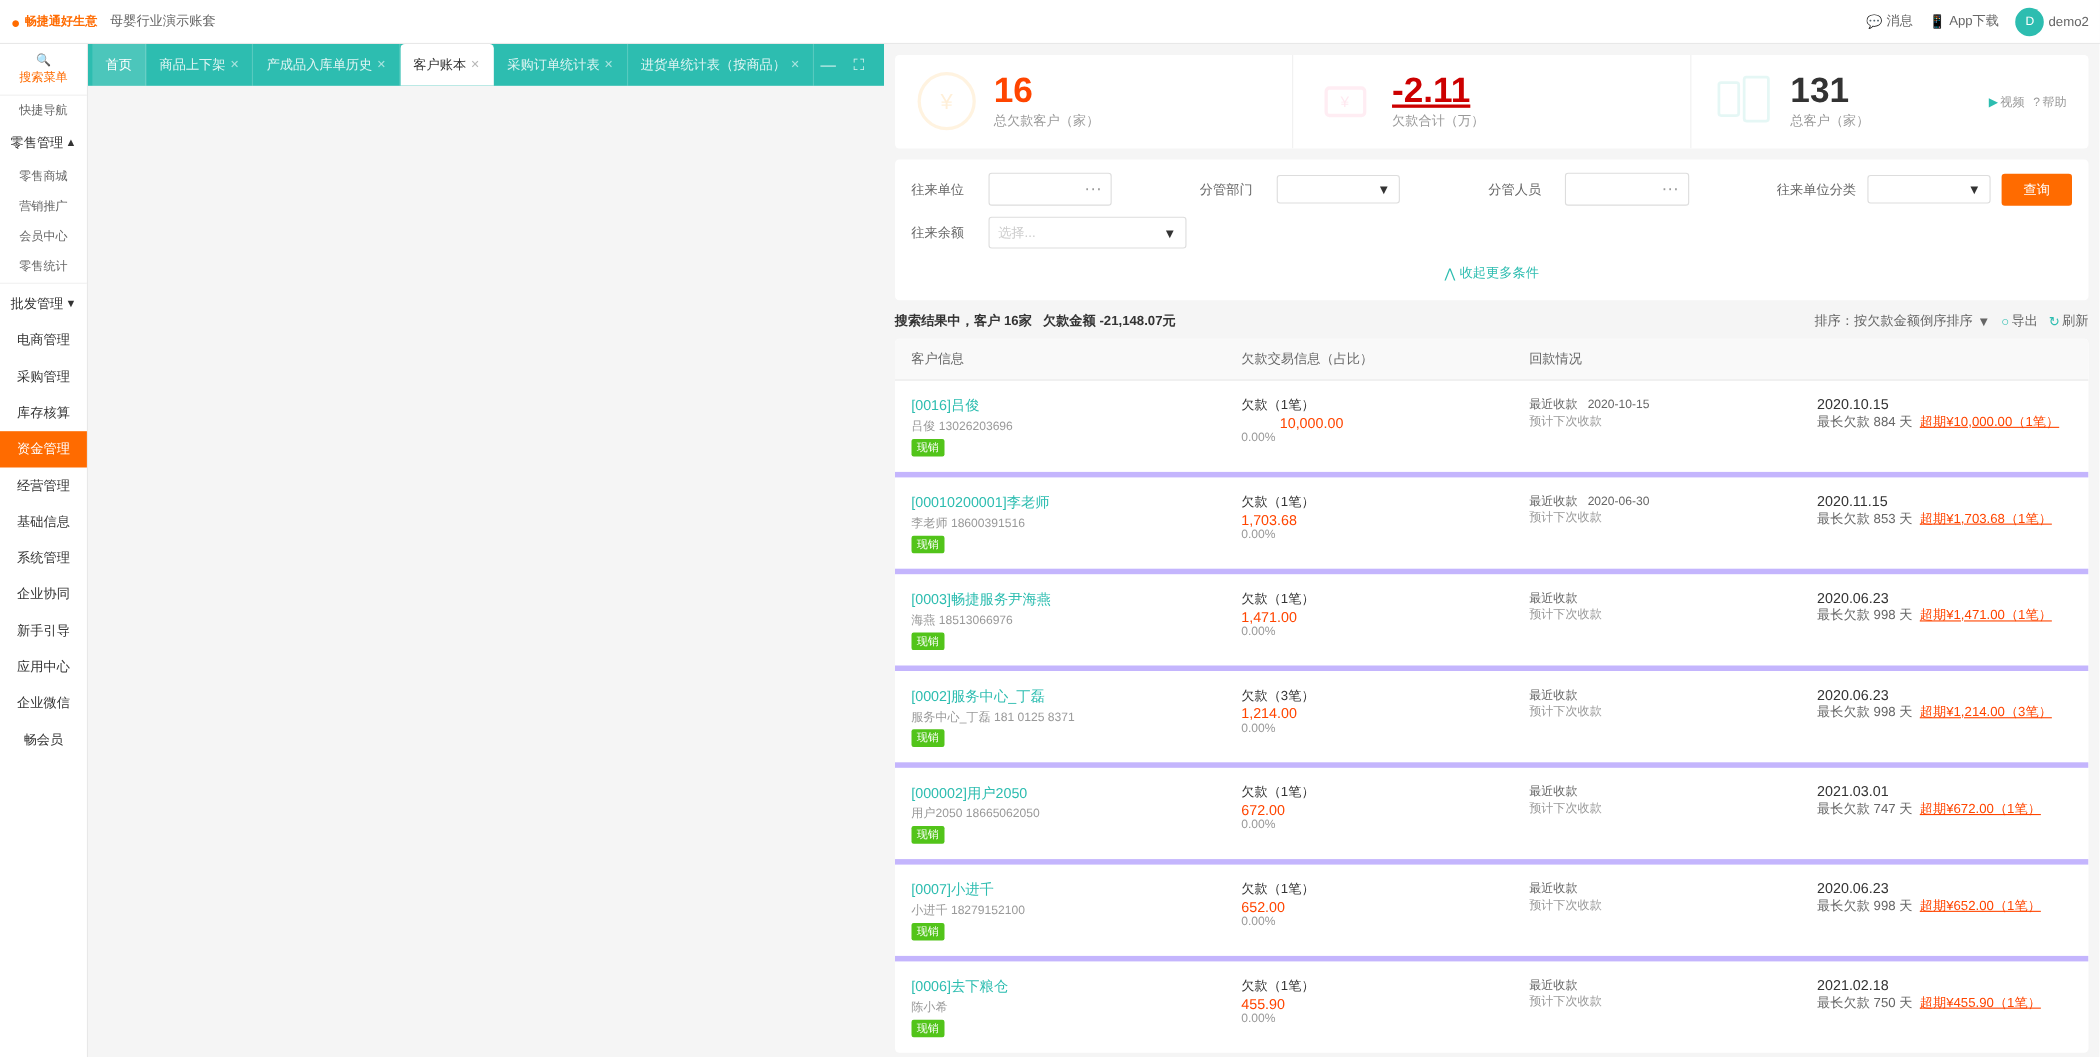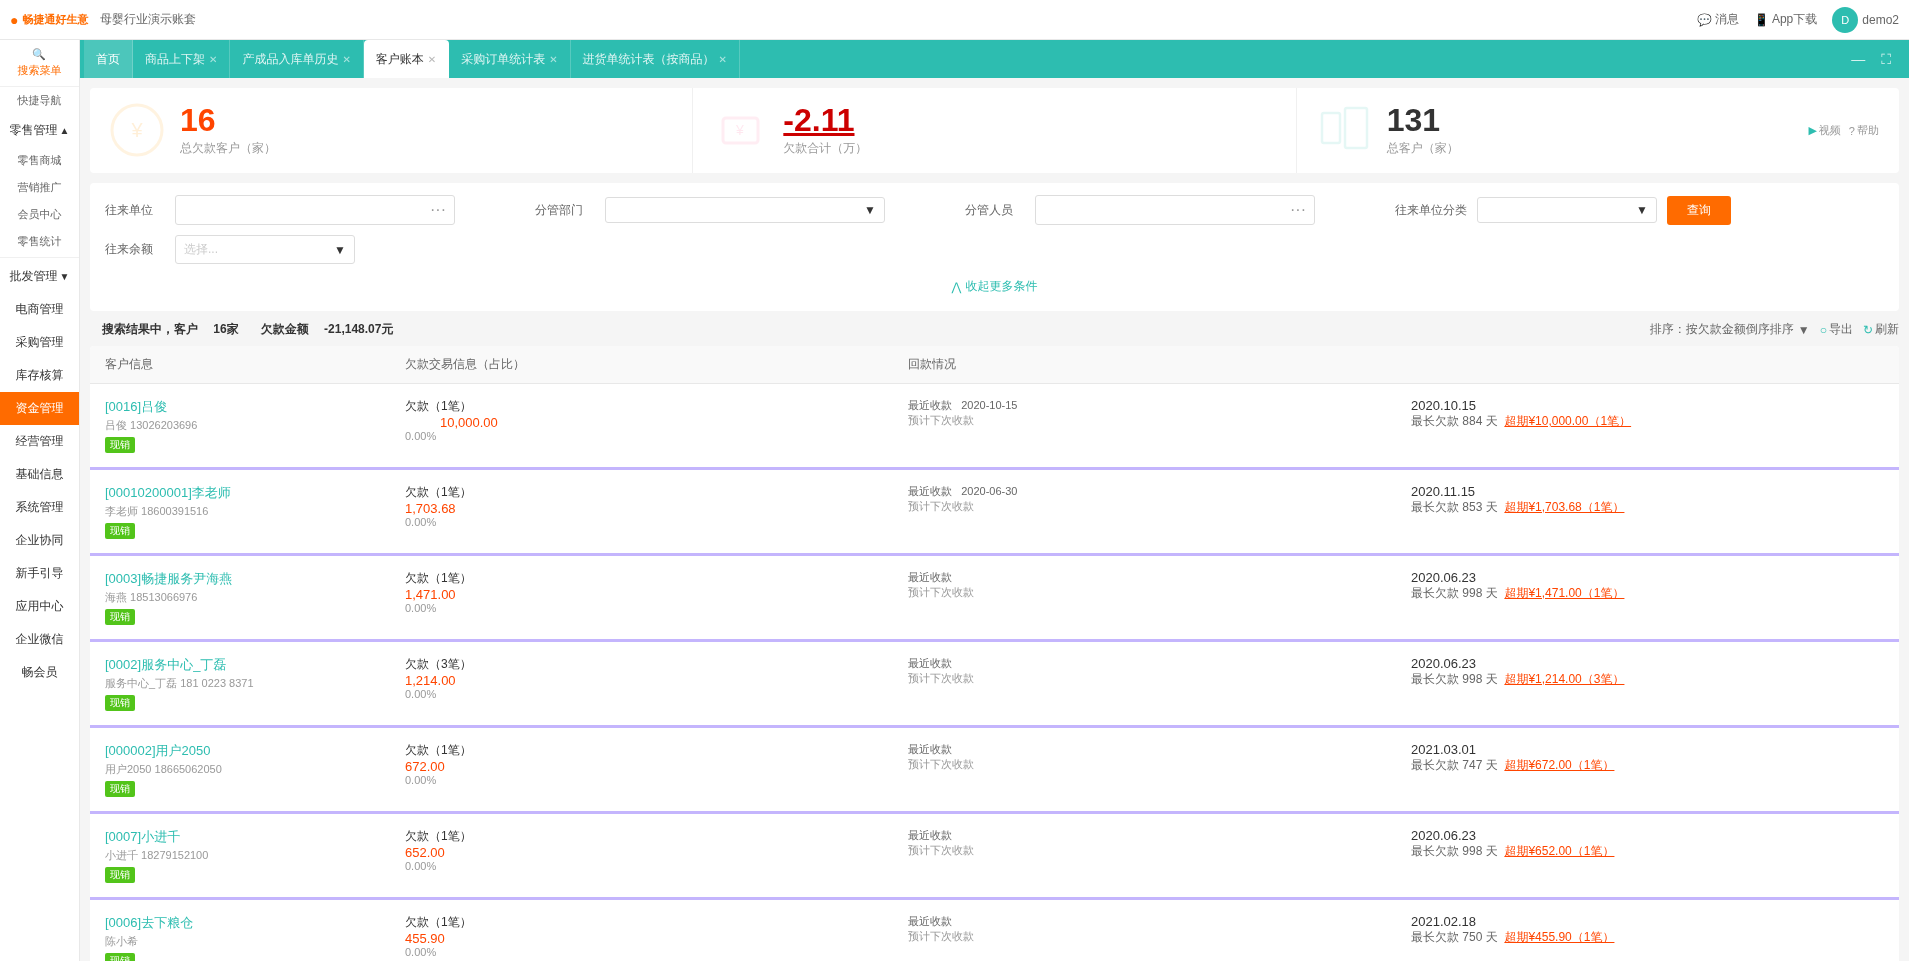--- a/index.html
+++ b/index.html
@@ -18,21 +18,21 @@
     
     .sidebar { width: 80px; background: #fff; border-right: 1px solid #e8e8e8; display: flex; flex-direction: column; flex-shrink: 0; overflow-y: auto; }
     .sidebar-search { padding: 8px 4px; font-size: 11px; color: #ff6b00; text-align: center; cursor: pointer; border-bottom: 1px solid #f0f0f0; }
     .sidebar-nav { padding: 6px 4px; font-size: 11px; color: #666; text-align: center; cursor: pointer; }
     .sidebar-item { padding: 8px 4px; font-size: 12px; color: #333; text-align: center; cursor: pointer; }
     .sidebar-item.active { background: #ff6b00; color: #fff; }
     .sidebar-item-sub { font-size: 11px; color: #666; padding: 6px 4px; text-align: center; cursor: pointer; }
     .sidebar-divider { height: 1px; background: #f0f0f0; margin: 2px 0; }
 
     
-    .content-area { flex: 1; display: flex; flex-direction: column; overflow: hidden; }
+    .content-area { flex: 1; display: flex; flex-direction: row; overflow: hidden; }
 
     
     .tab-bar { display: flex; align-items: center; background: #2dbdb0; height: 38px; flex-shrink: 0; padding: 0 4px; }
     .tab-item { display: flex; align-items: center; gap: 4px; padding: 0 12px; height: 38px; font-size: 12px; color: rgba(255,255,255,0.85); cursor: pointer; white-space: nowrap; border-right: 1px solid rgba(255,255,255,0.2); }
     .tab-item.active { background: #fff; color: #333; border-radius: 4px 4px 0 0; }
     .tab-item.home { background: rgba(255,255,255,0.15); color: #fff; }
     .tab-close { font-size: 10px; cursor: pointer; opacity: 0.7; }
     .tab-bar-right { margin-left: auto; display: flex; align-items: center; gap: 4px; padding-right: 8px; }
     .tab-bar-btn { color: rgba(255,255,255,0.8); cursor: pointer; font-size: 14px; padding: 2px 6px; }
 
@@ -62,29 +62,29 @@
     .filter-input { flex: 1; border: 1px solid #ddd; border-radius: 3px; padding: 5px 8px; font-size: 12px; color: #333; display: flex; align-items: center; justify-content: space-between; cursor: pointer; }
     .filter-input .dots { color: #999; font-size: 16px; }
     .filter-select { flex: 1; border: 1px solid #ddd; border-radius: 3px; padding: 5px 8px; font-size: 12px; color: #333; display: flex; align-items: center; justify-content: space-between; cursor: pointer; }
     .filter-select-placeholder { color: #ccc; }
     .search-btn { background: #ff6b00; color: #fff; border: none; border-radius: 3px; padding: 6px 20px; font-size: 12px; cursor: pointer; white-space: nowrap; }
     .collapse-btn { display: flex; align-items: center; gap: 4px; color: #2dbdb0; font-size: 12px; cursor: pointer; justify-content: center; padding: 4px 0; }
 
     
     .results-bar { display: flex; align-items: center; justify-content: space-between; margin-bottom: 8px; }
     .results-text { font-size: 12px; color: #666; }
-    .results-text span { color: #333; font-weight: bold; margin-left: 12px; }
+    .results-text span { color: #333; font-weight: bold; }
     .results-actions { display: flex; align-items: center; gap: 10px; font-size: 12px; color: #666; }
     .sort-select { display: flex; align-items: center; gap: 4px; cursor: pointer; color: #666; }
 
     
     .table-area { background: #fff; border-radius: 4px; overflow: hidden; }
     .table-header { display: grid; grid-template-columns: 300px 1fr 1fr 1fr; background: #f9f9f9; border-bottom: 1px solid #e8e8e8; }
     .th { padding: 10px 15px; font-size: 12px; color: #666; font-weight: normal; }
-    .table-row-wrap { border-bottom: 3px solid #c4b5fd; }
+    .table-row-wrap { border-bottom: 5px solid #c4b5fd; }
     .table-row-wrap:last-child { border-bottom: none; }
     .table-row { display: grid; grid-template-columns: 300px 1fr 1fr 1fr; align-items: start; padding: 10px 0; }
     .td { padding: 4px 15px; font-size: 12px; color: #333; }
     .customer-name { color: #2dbdb0; cursor: pointer; font-size: 13px; }
     .customer-info { font-size: 11px; color: #999; margin-top: 2px; }
     .tag { display: inline-block; background: #52c41a; color: #fff; font-size: 10px; padding: 1px 5px; border-radius: 2px; margin-top: 4px; }
     .amount-red { color: #ff4500; font-size: 13px; }
     .amount-sub { color: #999; font-size: 11px; }
     .collection-date { color: #666; font-size: 11px; }
     .collection-note { color: #999; font-size: 11px; }
@@ -387,21 +387,21 @@
                   <span class="overdue-link">超期¥1,471.00（1笔）</span>
                 </div>
               </div>
             </div>
           </div>
 
           <div class="table-row-wrap">
             <div class="table-row">
               <div class="td">
                 <div class="customer-name">[0002]服务中心_丁磊</div>
-                <div class="customer-info">服务中心_丁磊 181 0223 8371</div>
+                <div class="customer-info">服务中心_丁磊 181 0125 8371</div>
                 <div class="tag">现销</div>
               </div>
               <div class="td">
                 <div>欠款（3笔）</div>
                 <div class="amount-red" style="cursor:pointer;">1,214.00</div>
                 <div class="amount-sub">0.00%</div>
               </div>
               <div class="td">
                 <div class="collection-date">最近收款</div>
                 <div class="collection-note">预计下次收款</div>

